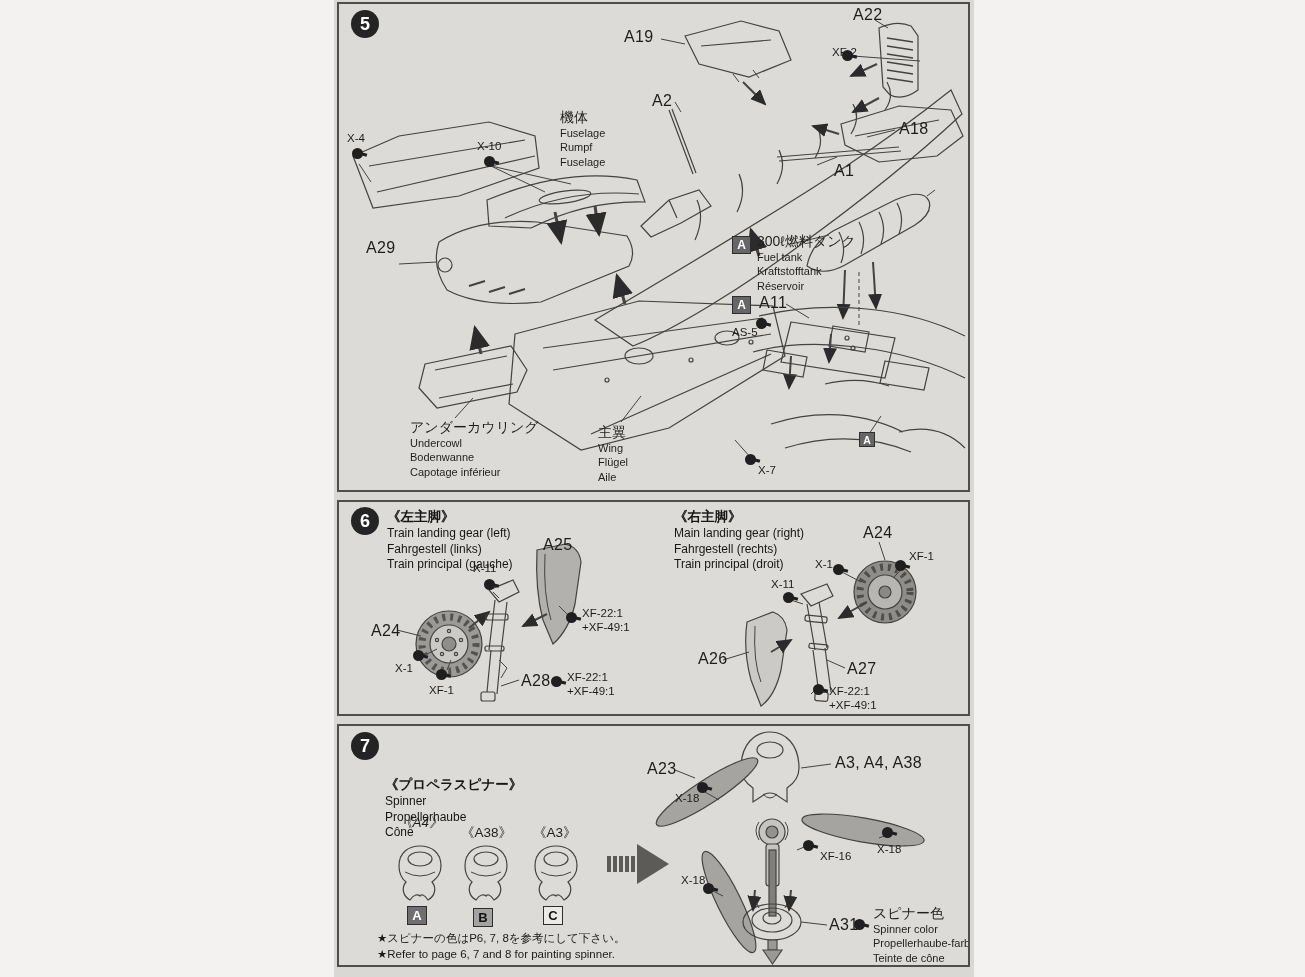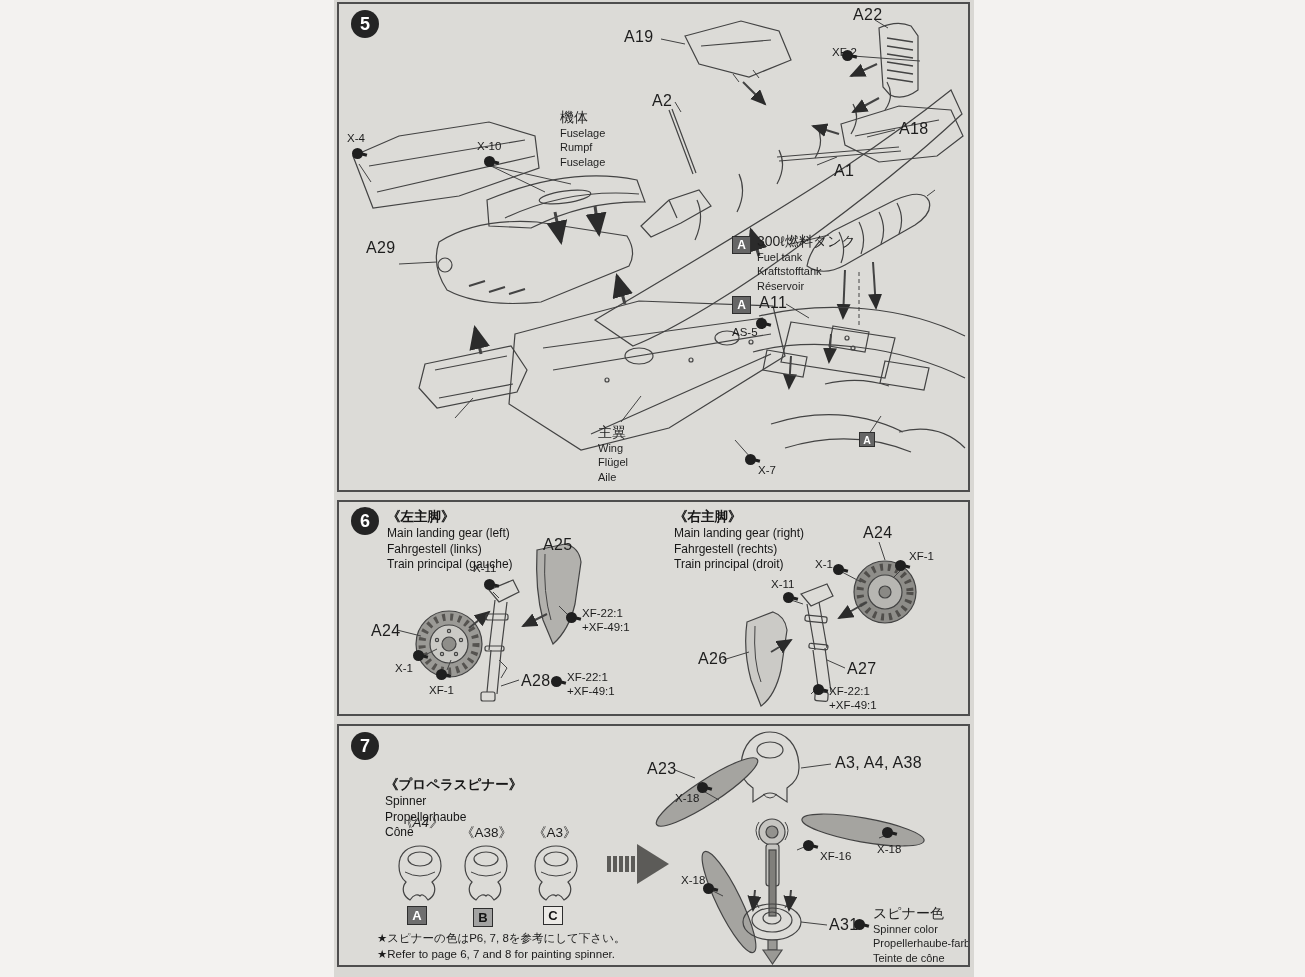--- a/index.html
+++ b/index.html
@@ -157,20 +157,26 @@
       <div class="jp">300ℓ燃料タンク</div>
       <div>Fuel tank</div>
       <div>Kraftstofftank</div>
       <div>Réservoir</div>
     </div>
     <div class="abox" style="left:393px;top:292px;">A</div>
     <div class="plabel" style="left:420px;top:290px;">A11</div>
     <span class="dot" style="left:417px;top:314px;"></span>
     <div class="ptxt" style="left:393px;top:322px;">AS-5</div>
 
+    <div class="callout" style="left:71px;top:414px;">
+      <div class="jp">アンダーカウリング</div>
+      <div>Undercowl</div>
+      <div>Bodenwanne</div>
+      <div>Capotage inférieur</div>
+    </div>
     <div class="callout" style="left:259px;top:419px;">
       <div class="jp">主翼</div>
       <div>Wing</div>
       <div>Flügel</div>
       <div>Aile</div>
     </div>
     <span class="dot" style="left:406px;top:450px;"></span>
     <div class="ptxt" style="left:419px;top:460px;">X-7</div>
     <div class="abox small" style="left:520px;top:428px;">A</div>
   </div>
@@ -235,21 +241,21 @@
       <path d="M384,158 L410,150" stroke-width="1"></path>
       <path d="M506,166 L488,158" stroke-width="1"></path>
       <path d="M478,186 L472,192" stroke-width="1"></path>
     </svg>
 
     <div class="circle-num" style="left:12px;top:5px;">
       <span>6</span>
     </div>
     <div class="hdr" style="left:48px;top:6px;">
       <div class="jp">《左主脚》</div>
-      <div class="ln">Main landing gear (left)</div>
+      <div class="ln">Train landing gear (left)</div>
       <div class="ln">Fahrgestell (links)</div>
       <div class="ln">Train principal (gauche)</div>
     </div>
     <div class="hdr" style="left:335px;top:6px;">
       <div class="jp">《右主脚》</div>
       <div class="ln">Main landing gear (right)</div>
       <div class="ln">Fahrgestell (rechts)</div>
       <div class="ln">Train principal (droit)</div>
     </div>
 

